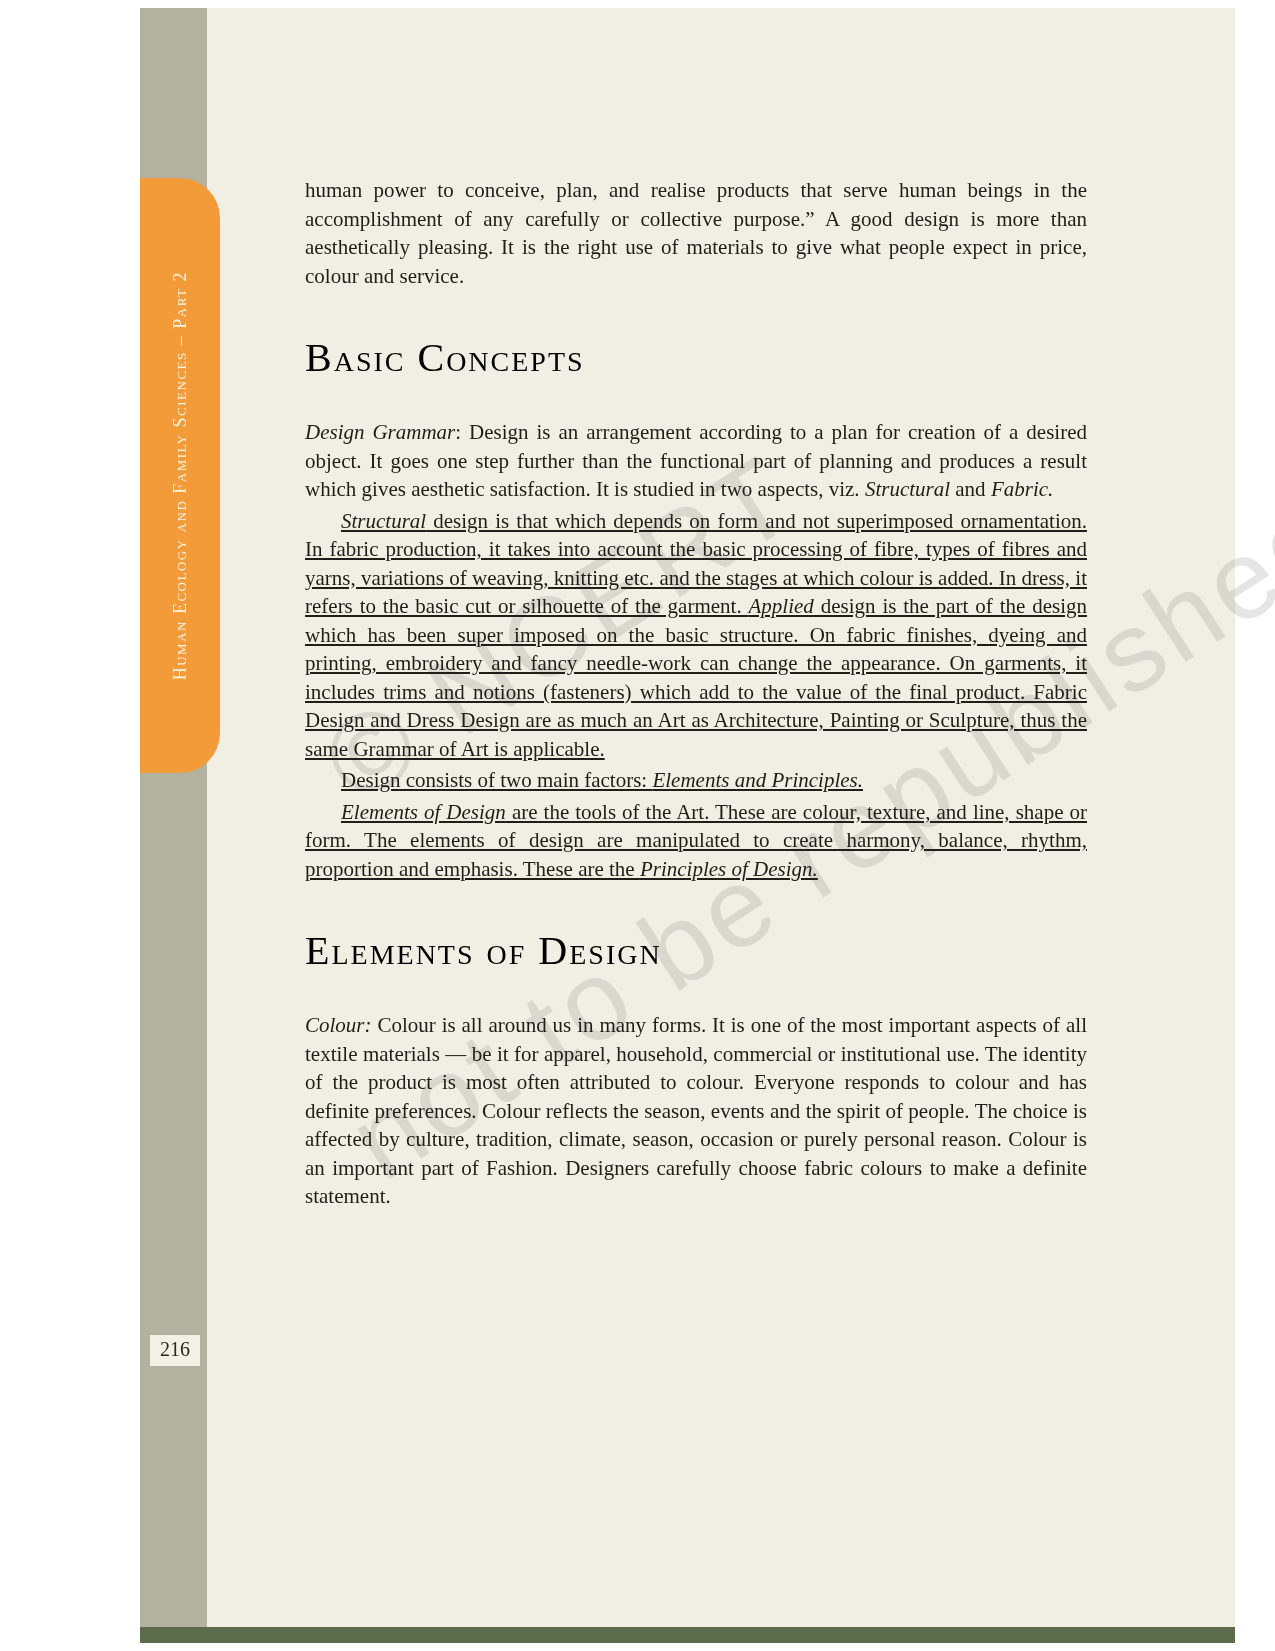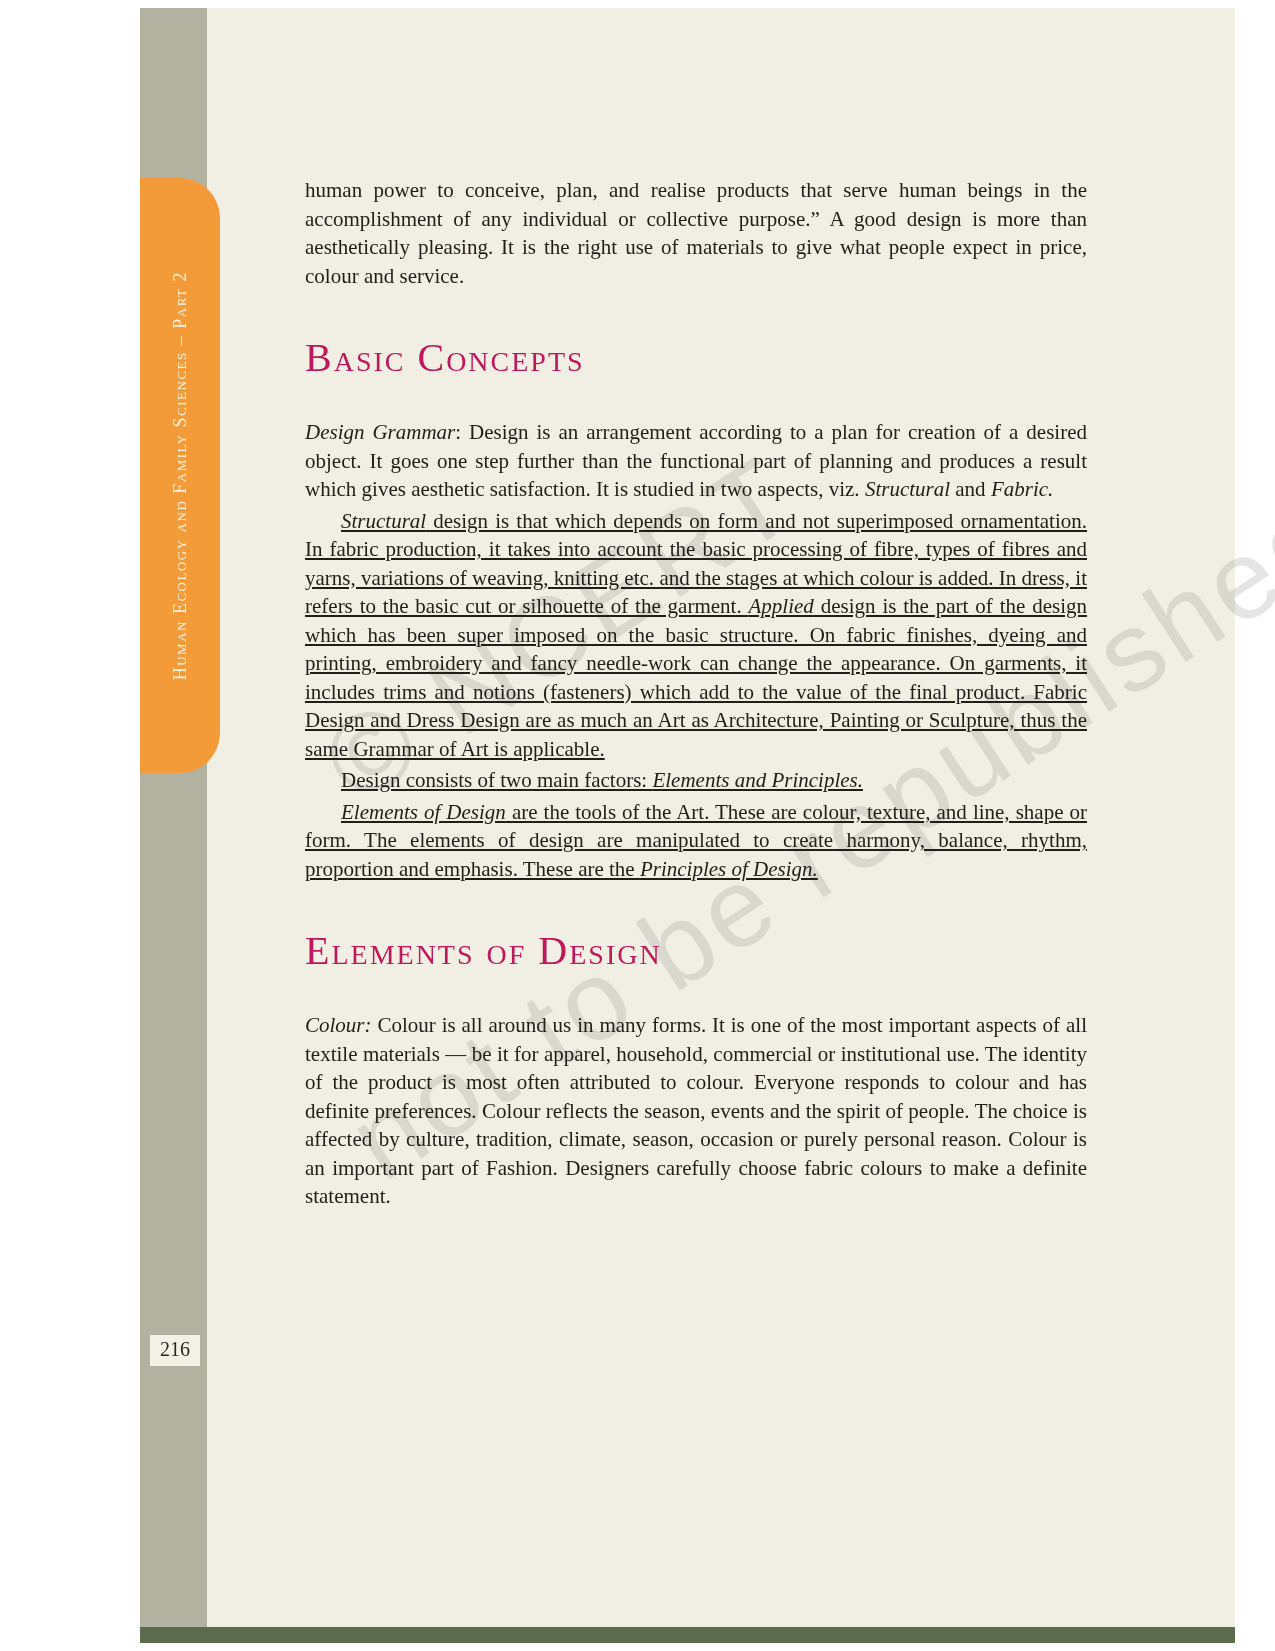--- a/index.html
+++ b/index.html
@@ -75,21 +75,21 @@
     color:#211d18;
     font-size:21px;
     line-height:28.5px;
     text-align:justify;
   }
   .content p { margin:0 0 3px 0; }
   .content p.indent { text-indent:36px;text-decoration:underline; }
   h2.section-heading {
     font-variant:small-caps;
     font-weight:normal;
-    color:#be185d;
+    color:#000000;
     font-size:40px;
     line-height:48px;
     letter-spacing:2px;
     margin:44px 0 36px 0;
     text-align:left;
   }
   em { font-style:italic; }
 </style>
 </head>
 <body>
@@ -104,21 +104,21 @@
 
   <div class="page-number">216</div>
 
   <div class="watermark">
     <div>© NCERT</div>
     <div>not to be republished</div>
   </div>
 
   <div class="content">
 
-    <p><span>human power to conceive, plan, and realise products that serve human beings in the accomplishment of any individual or collective purpose.” A good design is more than aesthetically pleasing. It is the right use of materials to give what people expect in price, colour and service.</span></p>
+    <p><span>human power to conceive, plan, and realise products that serve human beings in the accomplishment of any carefully or collective purpose.” A good design is more than aesthetically pleasing. It is the right use of materials to give what people expect in price, colour and service.</span></p>
 
     <h2 class="section-heading">Basic Concepts</h2>
 
     <p><em>Design Grammar</em><span>: Design is an arrangement according to a plan for creation of a desired object. It goes one step further than the functional part of planning and produces a result which gives aesthetic satisfaction. It is studied in two aspects, viz. </span><em>Structural</em><span> and </span><em>Fabric.</em></p>
 
     <p class="indent"><em>Structural</em><span> design is that which depends on form and not superimposed ornamentation. In fabric production, it takes into account the basic processing of fibre, types of fibres and yarns, variations of weaving, knitting etc. and the stages at which colour is added. In dress, it refers to the basic cut or silhouette of the garment. </span><em>Applied</em><span> design is the part of the design which has been super imposed on the basic structure. On fabric finishes, dyeing and printing, embroidery and fancy needle-work can change the appearance. On garments, it includes trims and notions (fasteners) which add to the value of the final product. Fabric Design and Dress Design are as much an Art as Architecture, Painting or Sculpture, thus the same Grammar of Art is applicable.</span></p>
 
     <p class="indent"><span>Design consists of two main factors: </span><em>Elements and Principles.</em></p>
 
     <p class="indent"><em>Elements of Design</em><span> are the tools of the Art. These are colour, texture, and line, shape or form. The elements of design are manipulated to create harmony, balance, rhythm, proportion and emphasis. These are the </span><em>Principles of Design.</em></p>

